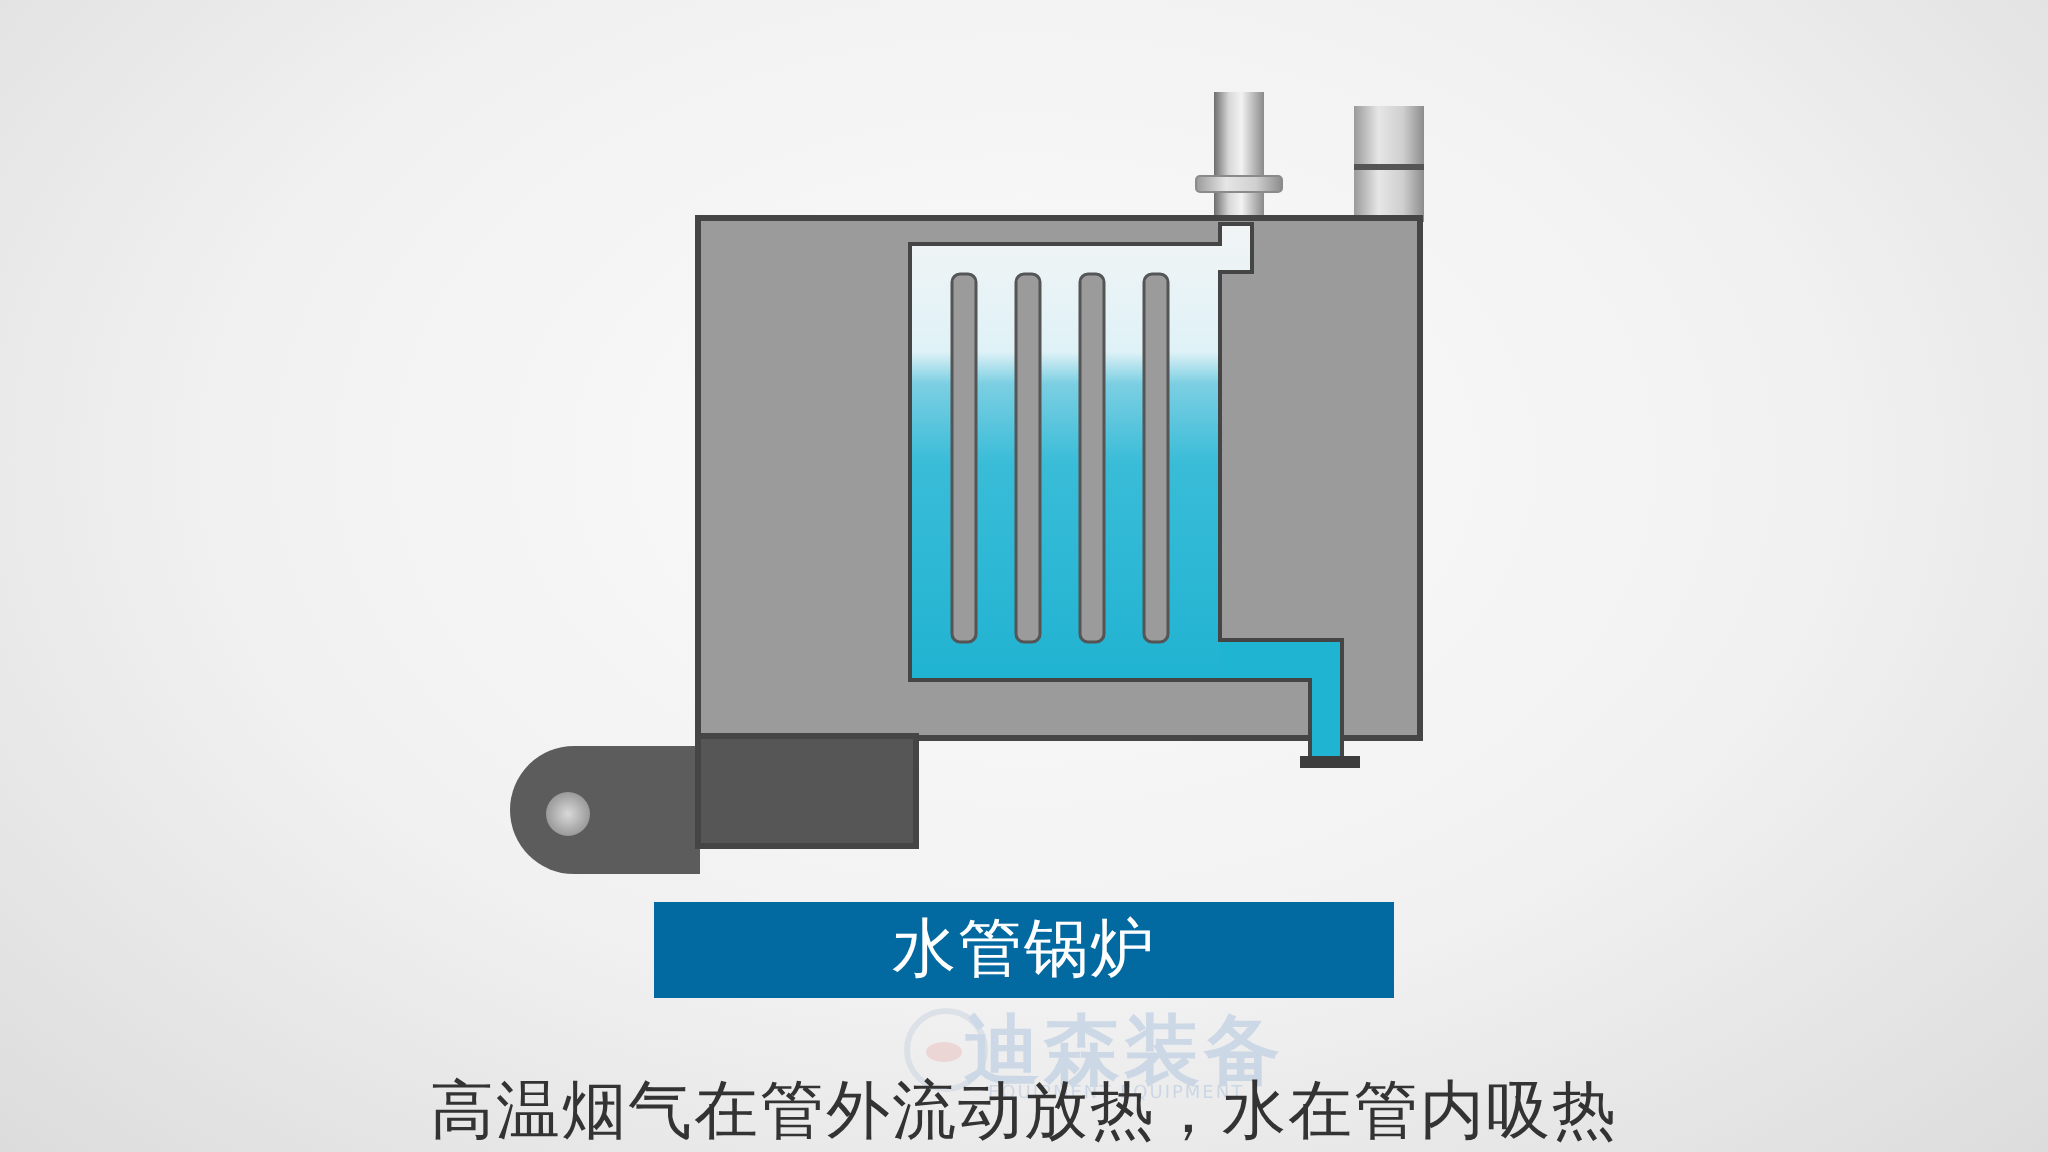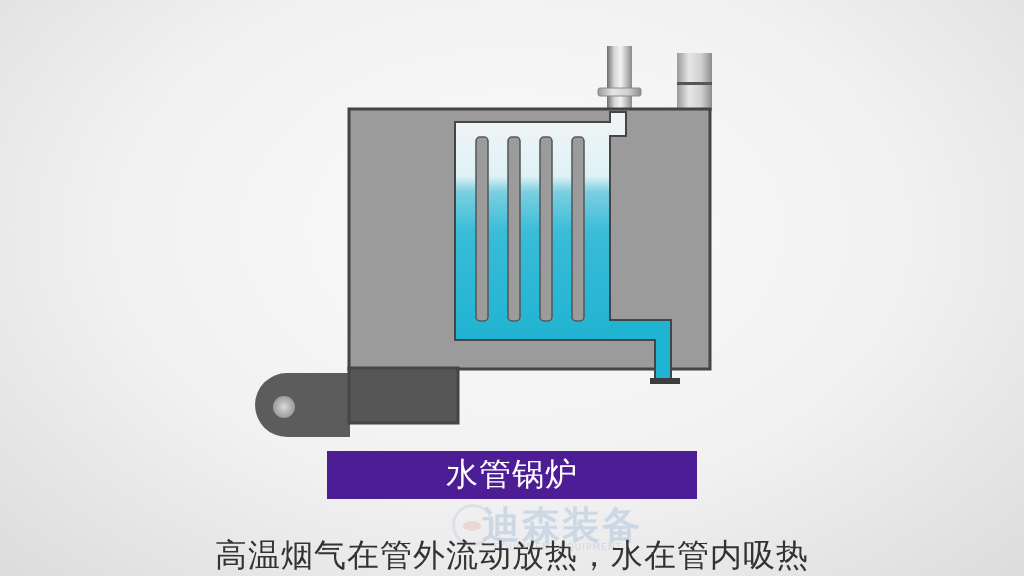--- a/index.html
+++ b/index.html
@@ -1,20 +1,20 @@
 <!DOCTYPE html>
 <html><head>
 <meta charset="utf-8">
 <style>
   html,body{margin:0;padding:0;}
   body{width:1024px;height:576px;overflow:hidden;position:relative;
     background:radial-gradient(ellipse at 50% 40%, #fbfbfb 0%, #f1f1f1 55%, #dcdcdc 100%);
     font-family:"DejaVu Sans","Liberation Sans",sans-serif;}
   .diagram{position:absolute;left:0;top:0;width:1024px;height:576px;}
-  .banner{position:absolute;left:327px;top:451px;width:370px;height:48px;background:#4c1d95;
+  .banner{position:absolute;left:327px;top:451px;width:370px;height:48px;background:#0369a1;
     display:flex;align-items:center;justify-content:center;color:#fff;font-size:32px;letter-spacing:1px;}
   .subtitle{position:absolute;left:0;width:1024px;top:515px;text-align:center;color:#333;font-size:32px;letter-spacing:1px;z-index:3;margin-top:19px;}
   .watermark{position:absolute;left:452px;top:500px;width:210px;height:60px;z-index:2;opacity:0.35;pointer-events:none;}
   .wm-text{position:absolute;left:30px;top:0;font-size:38px;font-weight:bold;color:#8fb0d8;letter-spacing:2px;}
   .wm-sub{position:absolute;left:42px;top:42px;font-size:9px;color:#8fb0d8;letter-spacing:1px;}
   .wm-logo{position:absolute;left:0;top:4px;width:36px;height:36px;border-radius:50%;border:3px solid #b9c8dc;}
   .wm-logo-dot{position:absolute;left:8px;top:14px;width:18px;height:10px;border-radius:50%;background:#e7a9a9;}
 </style>
 </head>
 <body>

